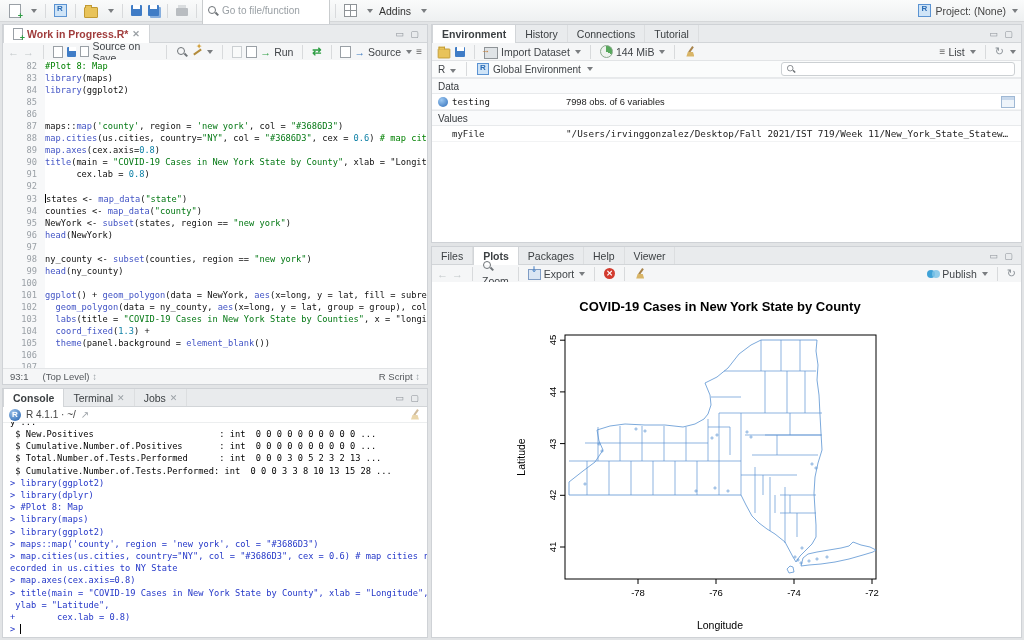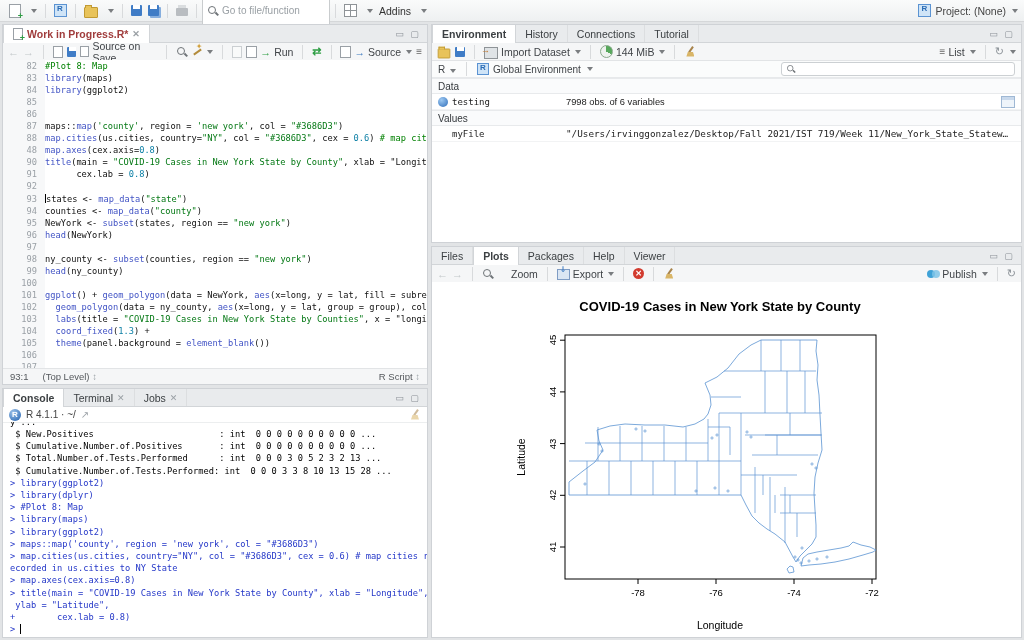--- a/index.html
+++ b/index.html
@@ -190,21 +190,21 @@
     <span class="ic-list">≡</span>
   </div>
   <div id="code-area">
       <div class="cl"><span class="ln">82</span><span class="ct"><span class="c-com">#Plot 8: Map</span> </span></div>
       <div class="cl"><span class="ln">83</span><span class="ct"><span class="c-fn">library</span>(maps) </span></div>
       <div class="cl"><span class="ln">84</span><span class="ct"><span class="c-fn">library</span>(ggplot2) </span></div>
       <div class="cl"><span class="ln">85</span><span class="ct"> </span></div>
       <div class="cl"><span class="ln">86</span><span class="ct"> </span></div>
       <div class="cl"><span class="ln">87</span><span class="ct">maps::<span class="c-fn">map</span>(<span class="c-str">'county'</span>, region = <span class="c-str">'new york'</span>, col = <span class="c-str">"#3686D3"</span>) </span></div>
       <div class="cl"><span class="ln">88</span><span class="ct"><span class="c-fn">map.cities</span>(us.cities, country=<span class="c-str">"NY"</span>, col = <span class="c-str">"#3686D3"</span>, cex = <span class="c-num">0.6</span>) <span class="c-com"># map citi</span> </span></div>
-      <div class="cl"><span class="ln">48</span><span class="ct"><span class="c-fn">map.axes</span>(cex.axis=<span class="c-num">0.8</span>) </span></div>
+      <div class="cl"><span class="ln">89</span><span class="ct"><span class="c-fn">map.axes</span>(cex.axis=<span class="c-num">0.8</span>) </span></div>
       <div class="cl"><span class="ln">90</span><span class="ct"><span class="c-fn">title</span>(main = <span class="c-str">"COVID-19 Cases in New York State by County"</span>, xlab = "Longitu </span></div>
       <div class="cl"><span class="ln">91</span><span class="ct">      cex.lab = <span class="c-num">0.8</span>) </span></div>
       <div class="cl"><span class="ln">92</span><span class="ct"> </span></div>
       <div class="cl"><span class="ln">93</span><span class="ct"><span class="edit-caret"></span>states &lt;- <span class="c-fn">map_data</span>(<span class="c-str">"state"</span>) </span></div>
       <div class="cl"><span class="ln">94</span><span class="ct">counties &lt;- <span class="c-fn">map_data</span>(<span class="c-str">"county"</span>) </span></div>
       <div class="cl"><span class="ln">95</span><span class="ct">NewYork &lt;- <span class="c-fn">subset</span>(states, region == <span class="c-str">"new york"</span>) </span></div>
       <div class="cl"><span class="ln">96</span><span class="ct"><span class="c-fn">head</span>(NewYork) </span></div>
       <div class="cl"><span class="ln">97</span><span class="ct"> </span></div>
       <div class="cl"><span class="ln">98</span><span class="ct">ny_county &lt;- <span class="c-fn">subset</span>(counties, region == <span class="c-str">"new york"</span>) </span></div>
       <div class="cl"><span class="ln">99</span><span class="ct"><span class="c-fn">head</span>(ny_county) </span></div>
@@ -358,21 +358,21 @@
       </div>
     <div class="tab">
         <span>Viewer</span>
       </div>
     <span class="minmax" style="padding-right:6px;align-self:center;">▭ ▢</span>
   </div>
   <div class="toolbar">
     <span class="gray-arrow">←</span>
     <span class="gray-arrow">→</span>
     <span class="tb-sep"></span>
-    <span style="display:flex;align-items:flex-start;gap:17px;">
+    <span style="display:flex;align-items:flex-start;gap:3px;flex-direction:column;">
         <span class="ic ic-mag"></span>
         <span>Zoom</span>
       </span>
     <span class="tb-sep"></span>
     <span style="display:flex;align-items:center;gap:3px;">
         <span class="ic ic-export"></span>
         <span>Export</span>
         <span class="caret"></span>
       </span>
     <span class="tb-sep"></span>

